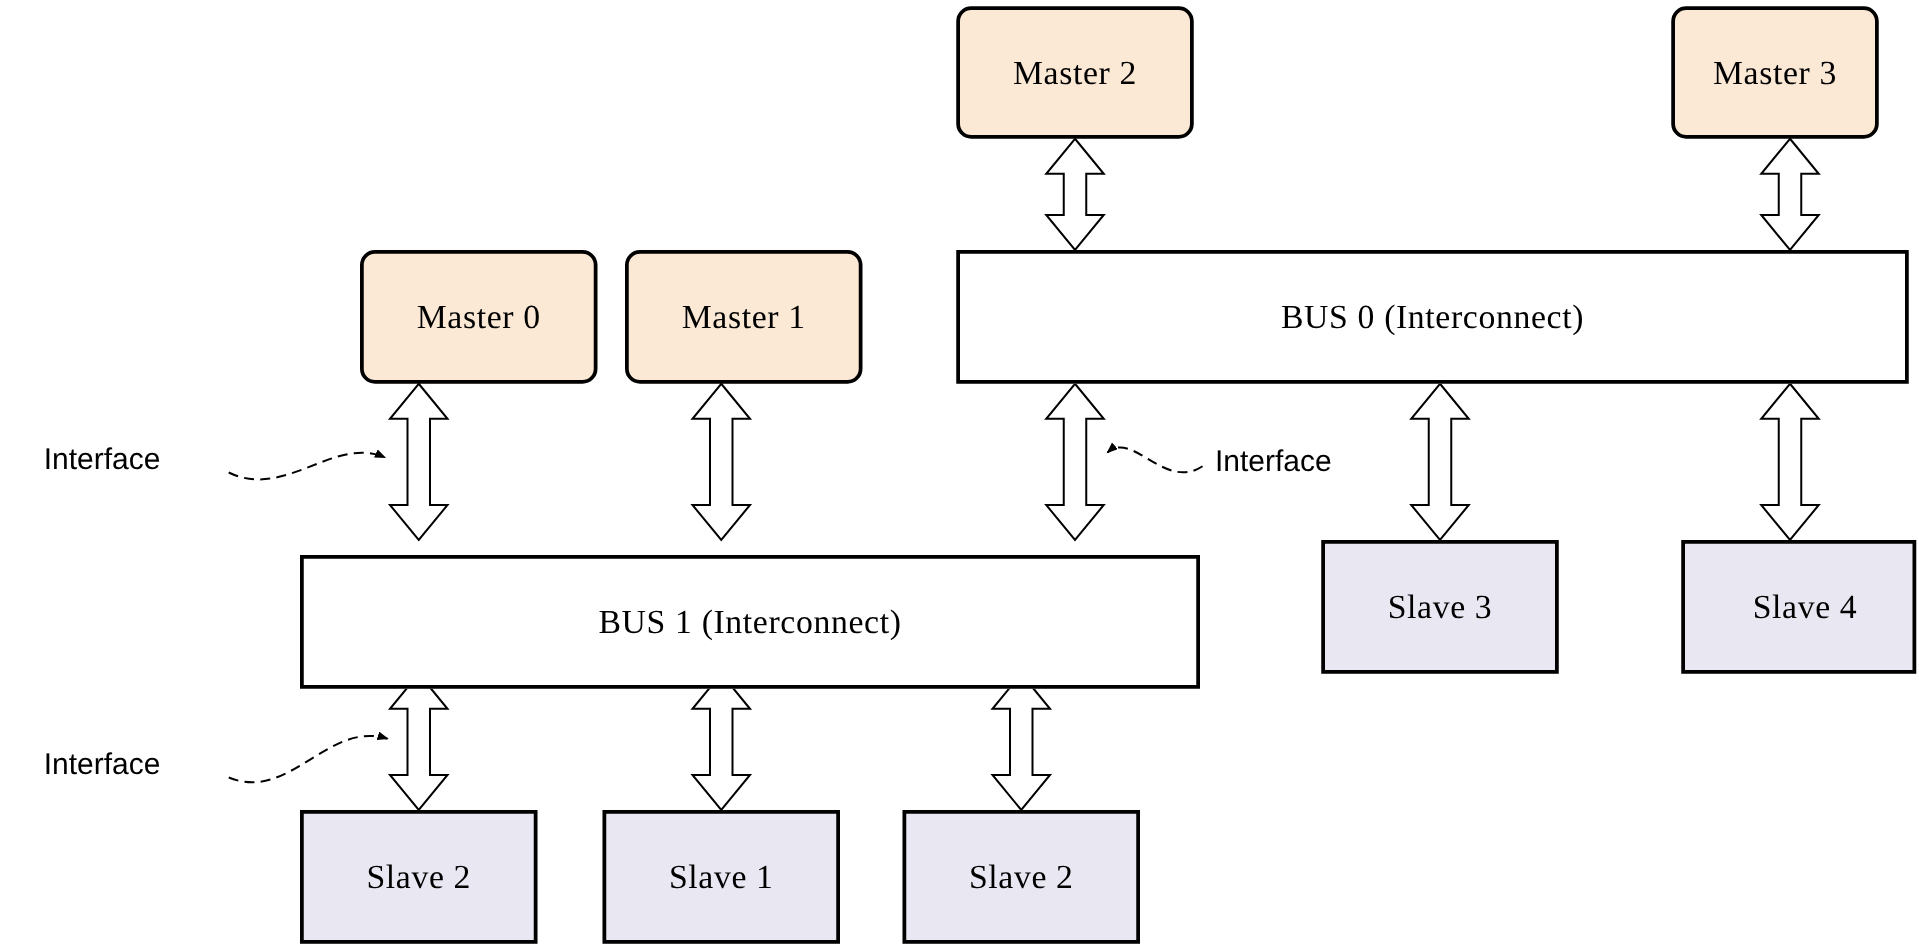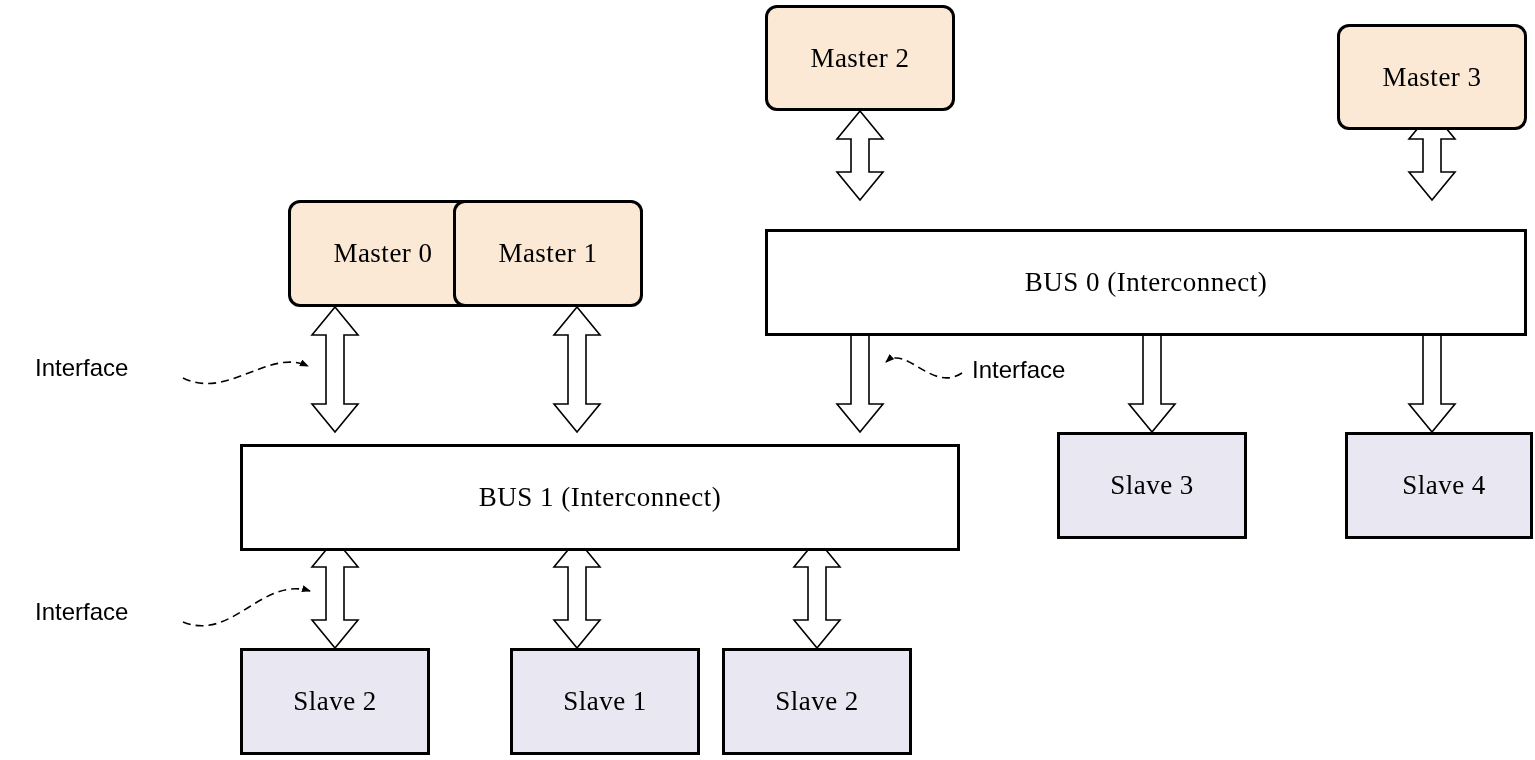--- a/index.html
+++ b/index.html
@@ -64,47 +64,47 @@
       <path d="M 1152 307 L 1175 335 L 1161 335 L 1161 404 L 1175 404 L 1152 432 L 1129 404 L 1143 404 L 1143 335 L 1129 335 Z" class="dblarrow"></path>
       <path d="M 1432 307 L 1455 335 L 1441 335 L 1441 404 L 1455 404 L 1432 432 L 1409 404 L 1423 404 L 1423 335 L 1409 335 Z" class="dblarrow"></path>
       <path d="M 335 539 L 358 567 L 344 567 L 344 620 L 358 620 L 335 648 L 312 620 L 326 620 L 326 567 L 312 567 Z" class="dblarrow"></path>
       <path d="M 577 539 L 600 567 L 586 567 L 586 620 L 600 620 L 577 648 L 554 620 L 568 620 L 568 567 L 554 567 Z" class="dblarrow"></path>
       <path d="M 817 539 L 840 567 L 826 567 L 826 620 L 840 620 L 817 648 L 794 620 L 808 620 L 808 567 L 794 567 Z" class="dblarrow"></path>
     </svg>
 
   <div class="node master" style="left:765px; top:5px; width:190px; height:106px;">
     <span>Master 2</span>
   </div>
-  <div class="node master" style="left:1337px; top:5px; width:190px; height:106px;margin-top:19px;">
+  <div class="node master" style="left:1337px; top:5px; width:166px; height:106px;">
     <span>Master 3</span>
   </div>
   <div class="node master" style="left:240px; top:200px; width:190px; height:107px;margin-left:48px;">
     <span>Master 0</span>
   </div>
-  <div class="node master" style="left:453px; top:200px; width:190px; height:107px;text-align:right;">
+  <div class="node master" style="left:500px; top:200px; width:190px; height:107px;text-align:right;">
     <span>Master 1</span>
   </div>
 
-  <div class="node bus" style="left:765px; top:200px; width:762px; height:107px;margin-top:29px;">
+  <div class="node bus" style="left:765px; top:200px; width:762px; height:107px;">
     <span>BUS 0 (Interconnect)</span>
   </div>
   <div class="node bus" style="left:240px; top:444px; width:720px; height:107px;">
     <span>BUS 1 (Interconnect)</span>
   </div>
 
   <div class="node slave" style="left:1057px; top:432px; width:190px; height:107px;">
     <span>Slave 3</span>
   </div>
   <div class="node slave" style="left:1345px; top:432px; width:188px; height:107px;padding-left:10px;">
     <span>Slave 4</span>
   </div>
   <div class="node slave" style="left:240px; top:648px; width:190px; height:107px;">
     <span>Slave 2</span>
   </div>
-  <div class="node slave" style="left:482px; top:648px; width:190px; height:107px;margin-left:28px;">
+  <div class="node slave" style="left:482px; top:648px; width:190px; height:107px;">
     <span>Slave 1</span>
   </div>
   <div class="node slave" style="left:722px; top:648px; width:190px; height:107px;">
     <span>Slave 2</span>
   </div>
 
   <div class="iface-label" style="left:35px; top:354px;">Interface</div>
   <div class="iface-label" style="left:972px; top:356px;">Interface</div>
   <div class="iface-label" style="left:35px; top:598px;">Interface</div>
 

